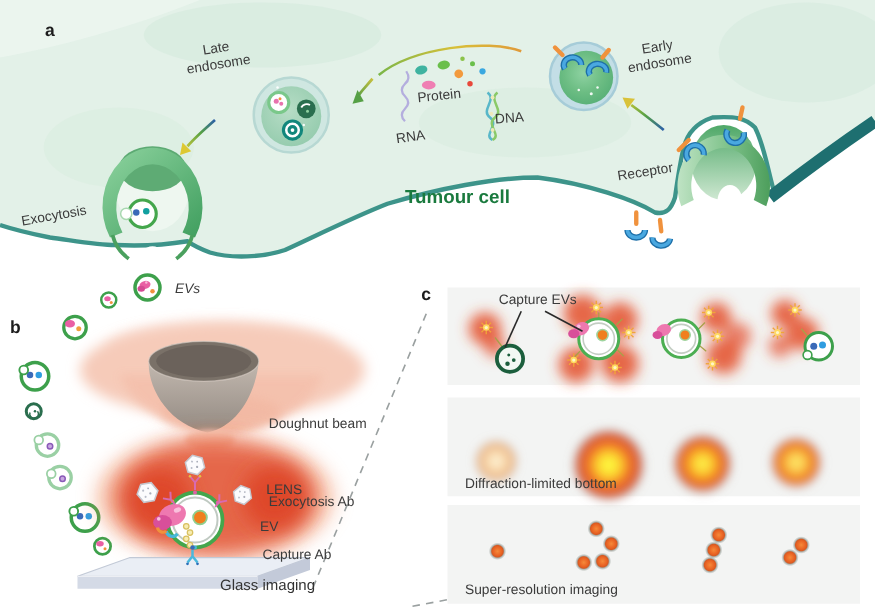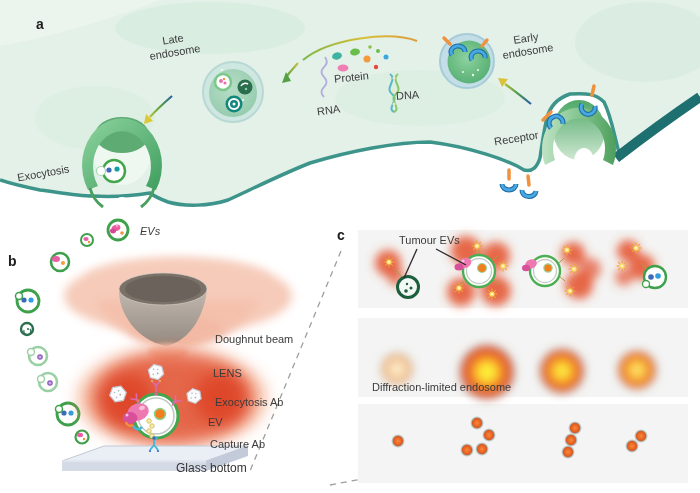--- a/index.html
+++ b/index.html
@@ -457,24 +457,26 @@
 <span class="lbl two-line rot-9" style="left:140px;top:33px;width:68px;">Late
 endosome</span>
 <span class="lbl two-line rot-9" style="left:496px;top:32px;width:62px;">Early
 endosome</span>
 <span class="lbl rot-10" style="left:17px;top:167px;">Exocytosis</span>
 <span class="lbl" style="left:140px;top:225px;font-style:italic;">EVs</span>
 <span class="lbl rot-6" style="left:334px;top:71px;">Protein</span>
 <span class="lbl rot-8" style="left:317px;top:104px;">RNA</span>
 <span class="lbl rot-4" style="left:396px;top:89px;">DNA</span>
 <span class="lbl rot-9" style="left:494px;top:132px;">Receptor</span>
+<span class="lbl tumour" style="left:324px;top:149px;">Tumour cell</span>
 
 <span class="lbl" style="left:215px;top:333px;text-align:right;">Doughnut beam</span>
-<span class="lbl" style="left:213px;top:367px;text-align:right;">LENS</span>
+<span class="lbl" style="left:213px;top:386px;text-align:right;">LENS</span>
 <span class="lbl" style="left:215px;top:396px;">Exocytosis Ab</span>
 <span class="lbl" style="left:208px;top:416px;">EV</span>
 <span class="lbl" style="left:210px;top:438px;">Capture Ab</span>
-<span class="lbl glass-lbl" style="left:176px;top:461px;">Glass bottom</span>
-
-<span class="lbl" style="left:399px;top:234px;">Tumour EVs</span>
-<span class="lbl" style="left:372px;top:381px;">Diffraction-limited endosome</span>
+<span class="lbl glass-lbl" style="left:176px;top:461px;">Glass imaging</span>
+
+<span class="lbl" style="left:399px;top:234px;">Capture EVs</span>
+<span class="lbl" style="left:372px;top:381px;">Diffraction-limited bottom</span>
+<span class="lbl" style="left:372px;top:466px;">Super-resolution imaging</span>
 
 </div>
 
 </body></html>

